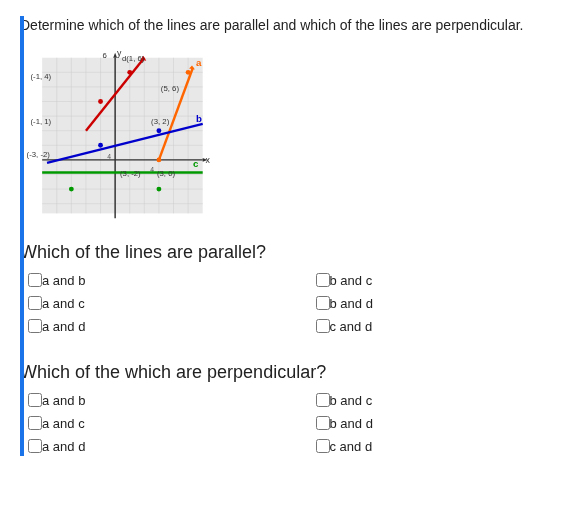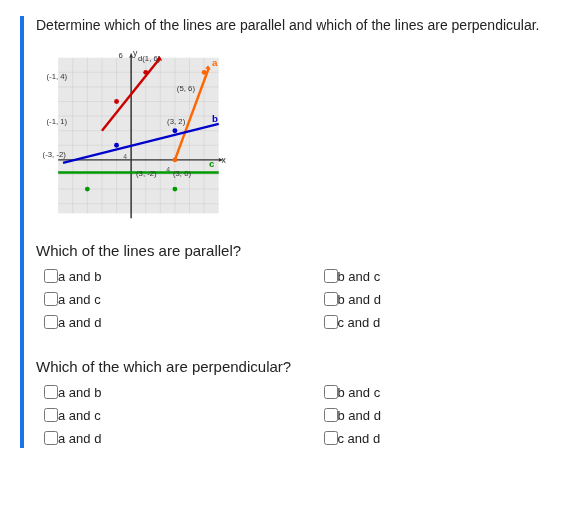--- a/index.html
+++ b/index.html
@@ -30,21 +30,21 @@
       position: relative;
     }
     .graph-container svg {
       width: 200px;
       height: 180px;
     }
     .question-section {
       margin-bottom: 12px;
     }
     .question-label {
-      font-size: 15px;
+      font-size: 18px;
       font-weight: 500;
       margin-bottom: 8px;
     }
     .options-grid {
       display: grid;
       grid-template-columns: 1fr 1fr;
       gap: 4px 40px;
       margin-left: 8px;
     }
     .option-item {
@@ -65,21 +65,21 @@
     .left-accent {
       position: absolute;
       left: 0;
       top: 0;
       width: 4px;
       height: 100%;
       background: #1a73e8;
     }
     .main-wrapper {
       position: relative;
-      padding-left: 16px;
+      padding-left: 0;
     }
   </style>
 </head>
 <body>
 
 <div class="main-wrapper">
   <div class="left-accent"></div>
 
   <p class="title">Determine which of the lines are parallel and which of the lines are perpendicular.</p>
 

